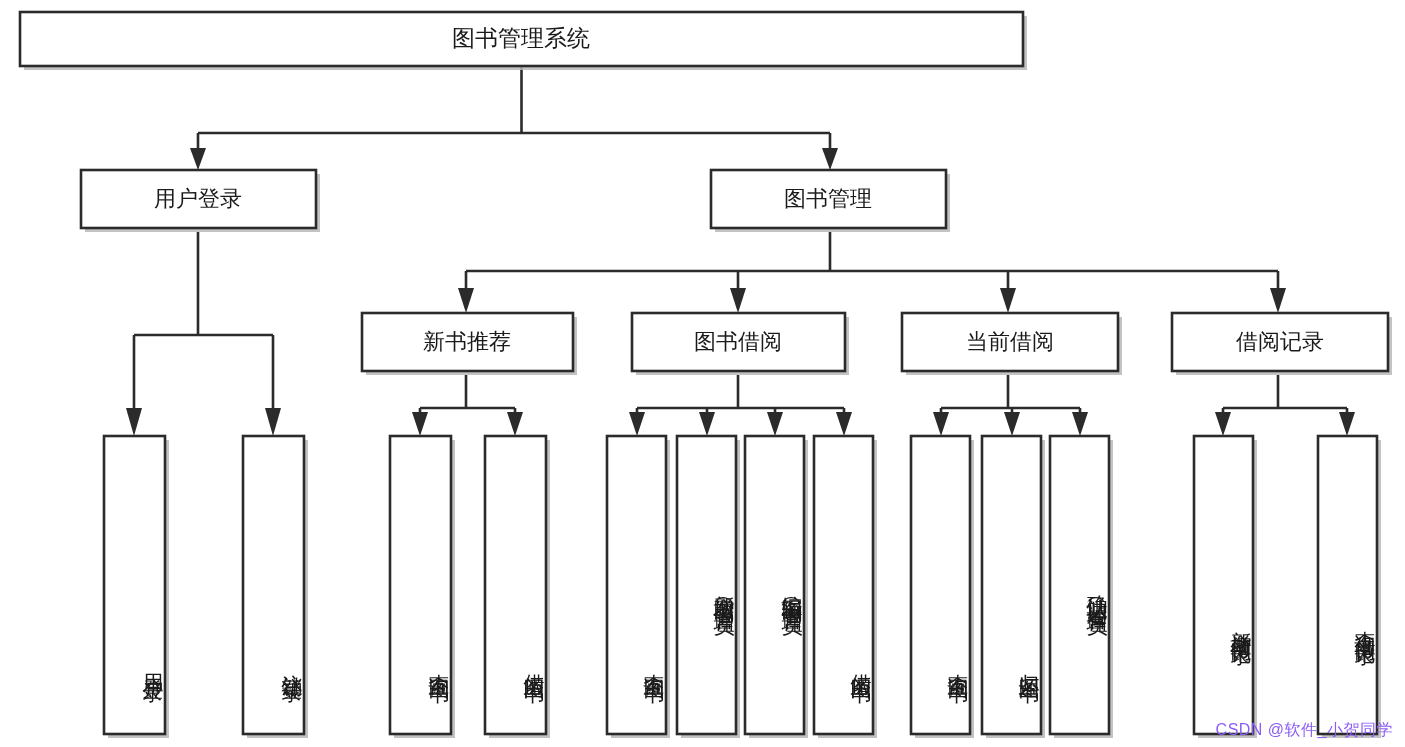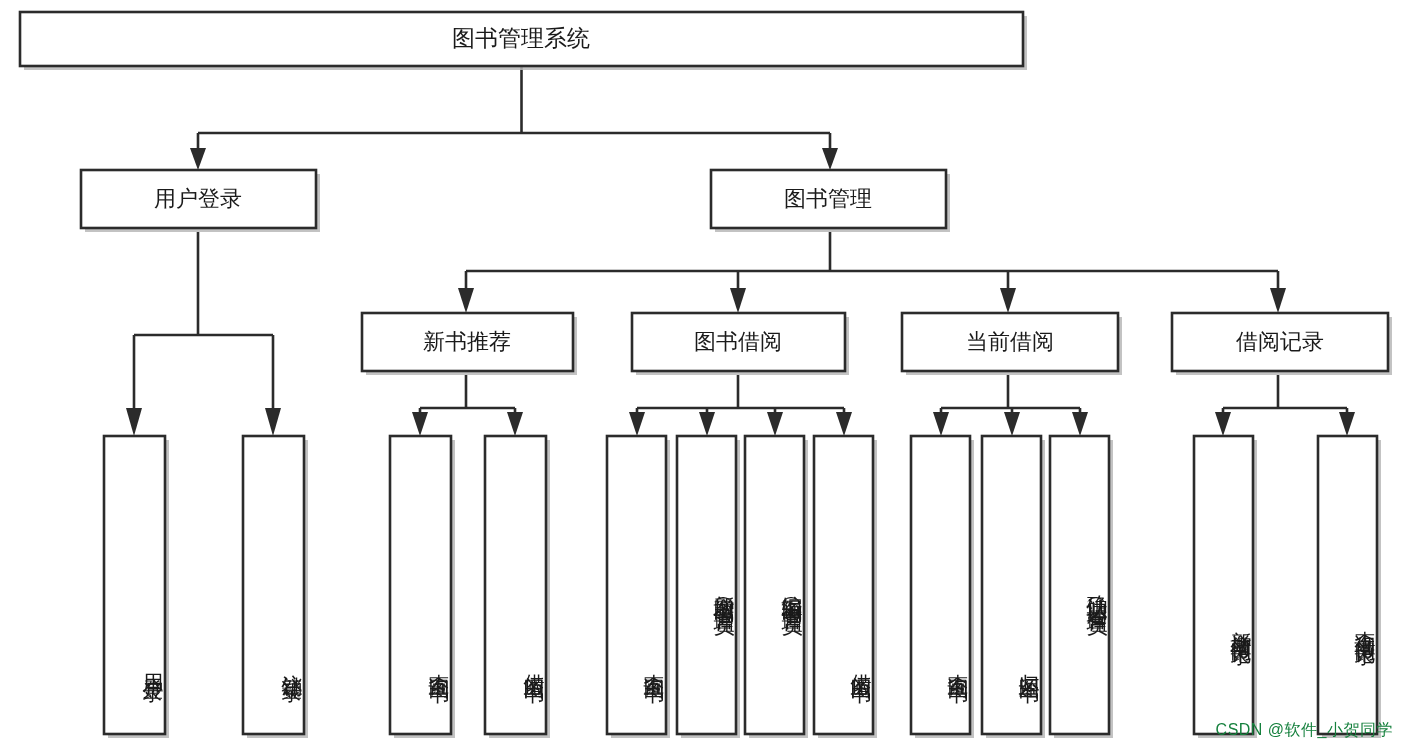--- a/index.html
+++ b/index.html
@@ -71,21 +71,21 @@
     letter-spacing: 3px;
     white-space: nowrap;
     pointer-events: none;
   }
   .watermark {
     position: absolute;
     right: 12px;
     bottom: 6px;
     font-family: "Liberation Sans", "DejaVu Sans", sans-serif;
     font-size: 16px;
-    color: #15803d;
+    color: #8b5cf6;
     letter-spacing: 0.5px;
     white-space: nowrap;
   }
 </style>
 </head>
 <body>
 
 <div id="diagram-root">
 
   <svg class="diagram" viewBox="0 0 1405 747" xmlns="http://www.w3.org/2000/svg">

